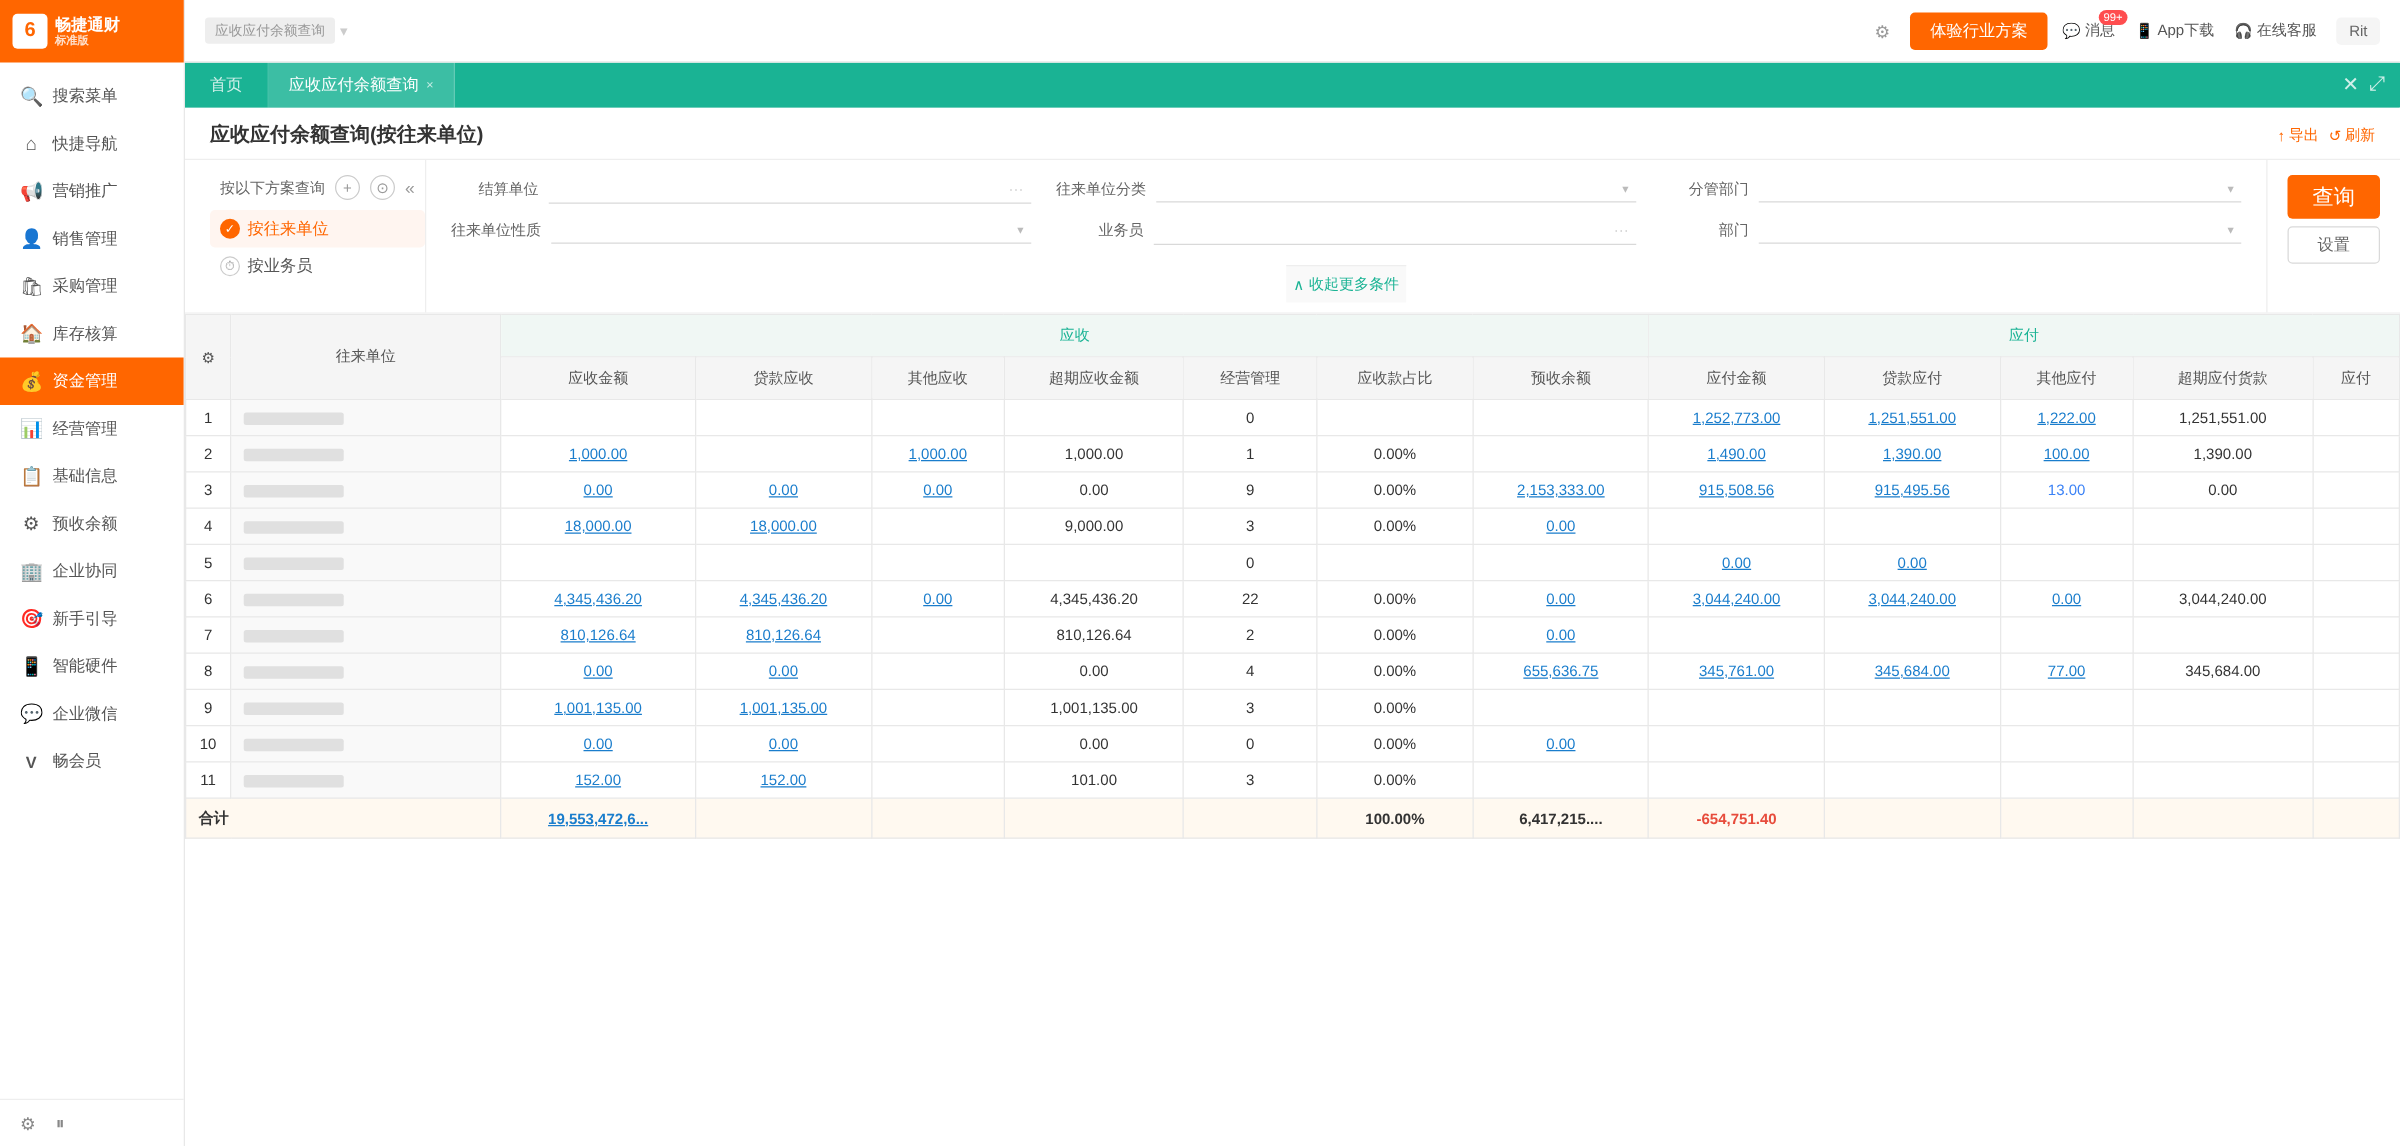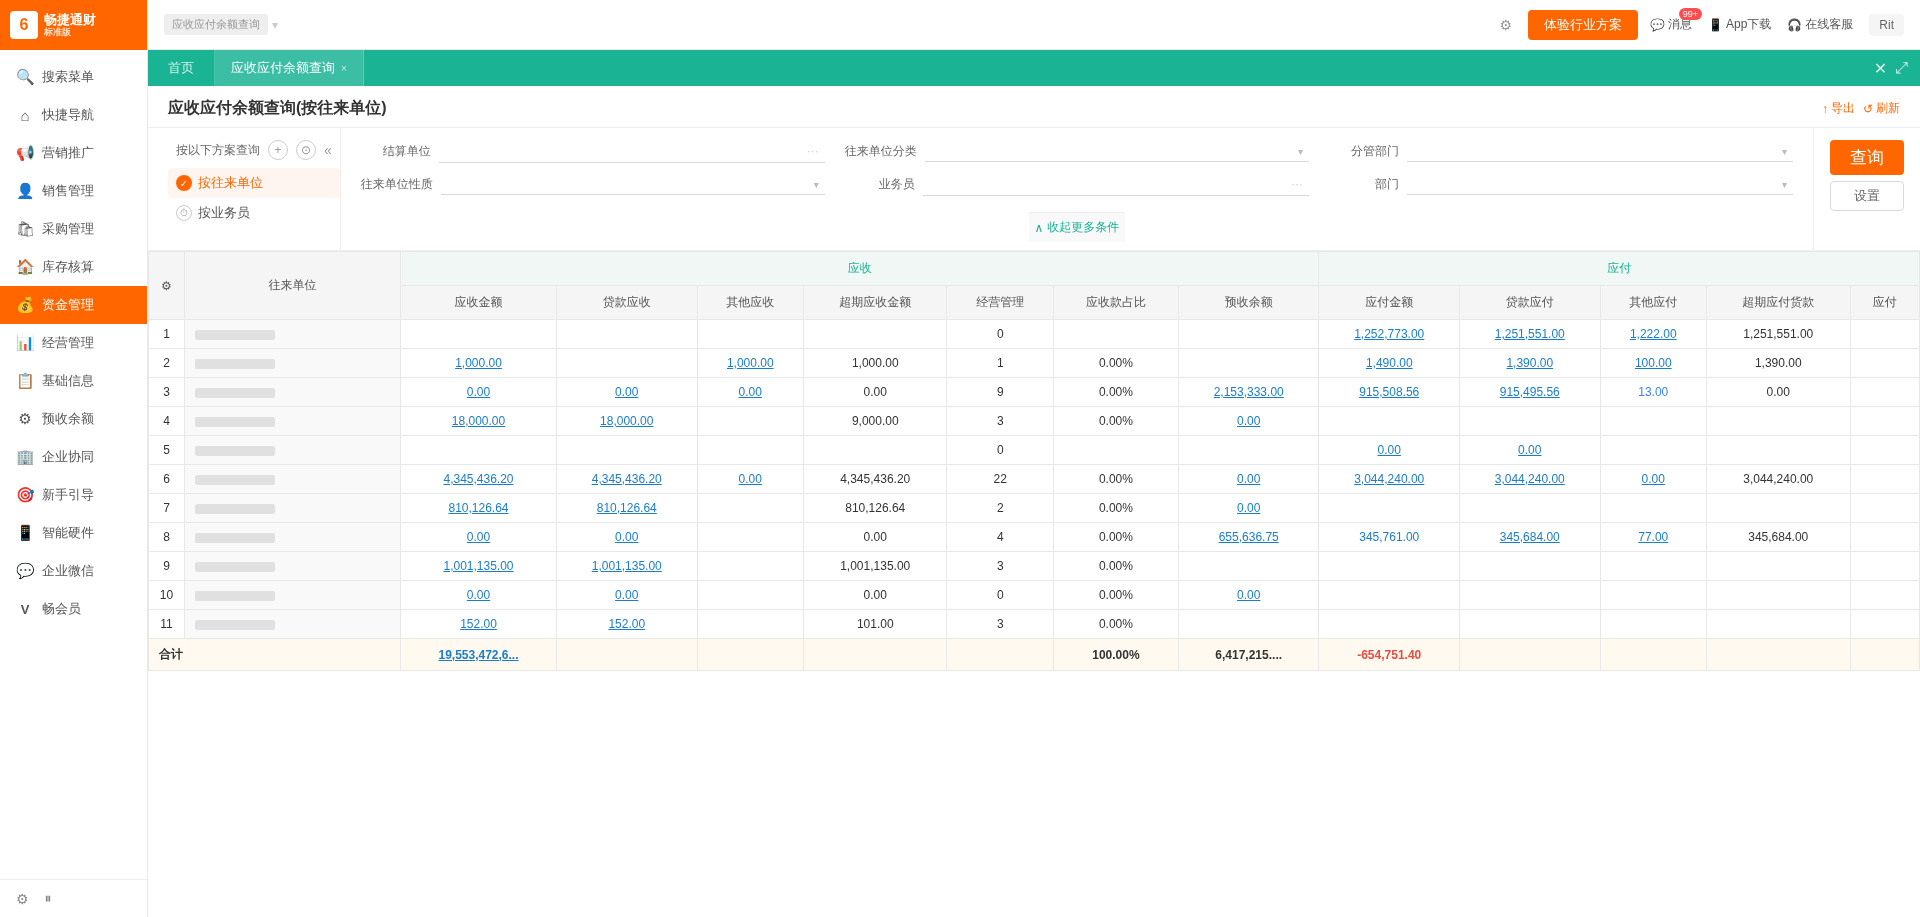--- a/index.html
+++ b/index.html
@@ -534,21 +534,21 @@
       <td class="text-left" style="background:#f9f9f9;">
         <span style="display:inline-block;width:80px;height:10px;background:#e0e0e0;border-radius:2px;vertical-align:middle;"></span>
       </td>
       <td><span style="color:#1a7dcc;text-decoration:underline;cursor:pointer;">0.00</span></td>
       <td><span style="color:#1a7dcc;text-decoration:underline;cursor:pointer;">0.00</span></td>
       <td></td>
       <td>0.00</td>
       <td>4</td>
       <td>0.00%</td>
       <td><span style="color:#1a7dcc;text-decoration:underline;cursor:pointer;">655,636.75</span></td>
-      <td><span style="color:#1a7dcc;cursor:pointer;margin-top:20px;">345,761.00</span></td>
+      <td><span style="color:#1a7dcc;text-decoration:underline;cursor:pointer;margin-top:20px;">345,761.00</span></td>
       <td><span style="color:#1a7dcc;text-decoration:underline;cursor:pointer;">345,684.00</span></td>
       <td><span style="color:#1a7dcc;text-decoration:underline;cursor:pointer;">77.00</span></td>
       <td>345,684.00</td>
       <td></td>
     </tr>
           <tr>
       <td class="row-num">9</td>
       <td class="text-left" style="background:#f9f9f9;">
         <span style="display:inline-block;width:80px;height:10px;background:#e0e0e0;border-radius:2px;vertical-align:middle;"></span>
       </td>

